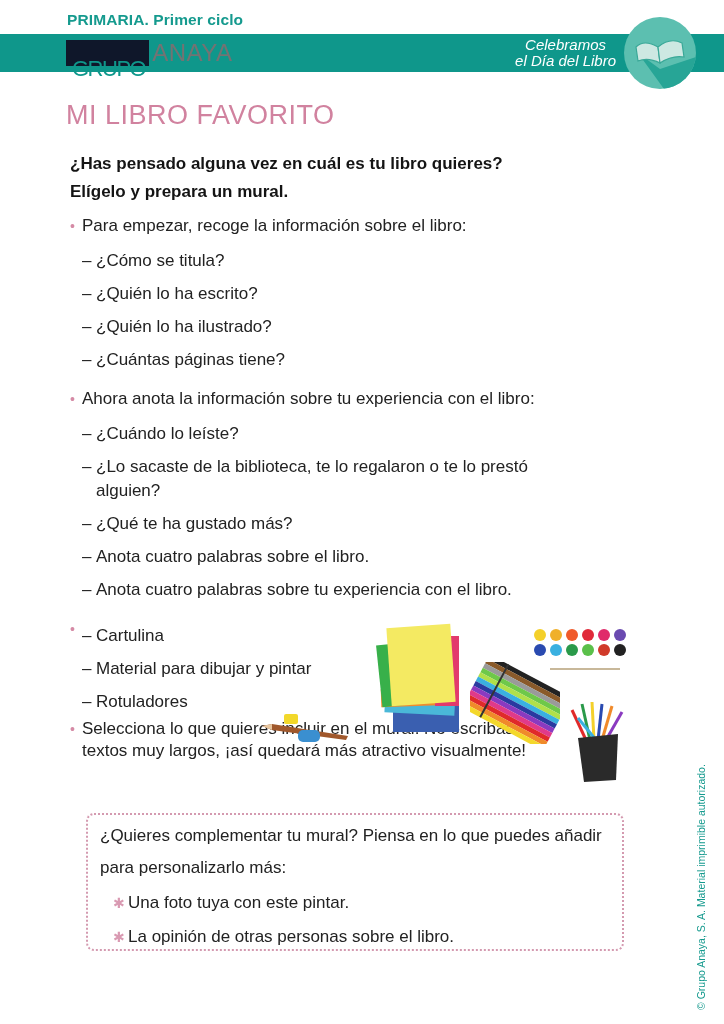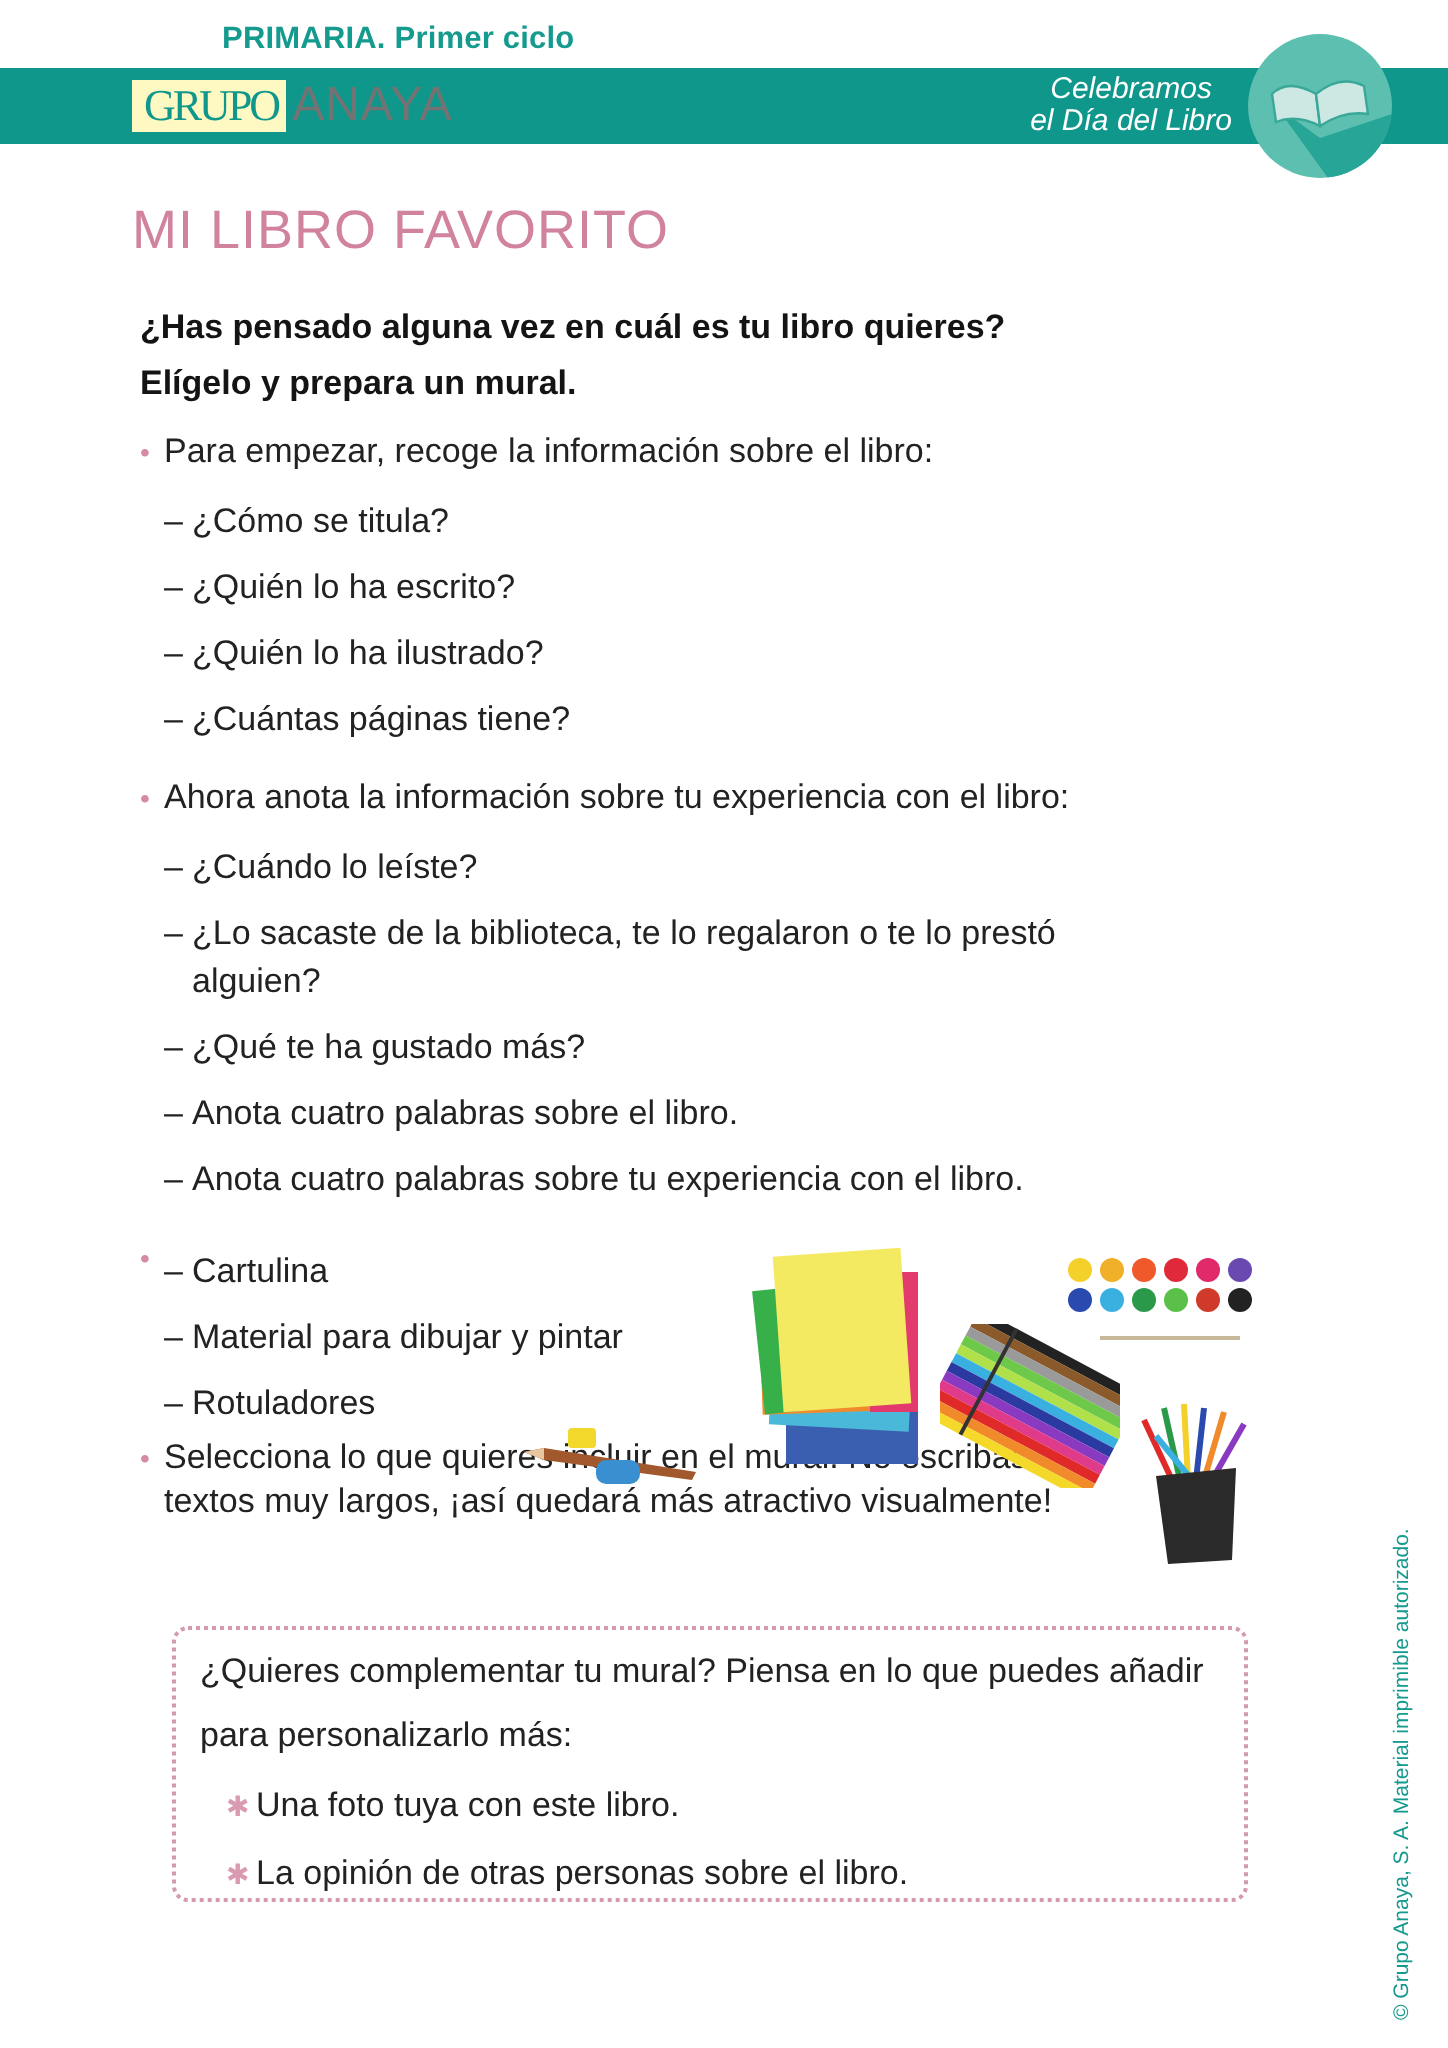--- a/index.html
+++ b/index.html
@@ -1,22 +1,22 @@
 <!DOCTYPE html>
 <html><head>
 <meta charset="utf-8">
 <style>
   * { box-sizing: border-box; margin: 0; padding: 0; }
   html, body { width: 724px; height: 1024px; background: #ffffff; overflow: hidden; }
   body { position: relative; font-family: "Liberation Sans", sans-serif; color: #1a1a1a; }
 
-  .top-label { position: absolute; left: 67px; top: 11px; font-size: 15.5px; font-weight: bold; color: #159a8e; letter-spacing: 0.1px; margin-left: 44px; }
+  .top-label { position: absolute; left: 67px; top: 11px; font-size: 15.5px; font-weight: bold; color: #159a8e; letter-spacing: 0.1px; }
   .banner { position: absolute; left: 0; top: 34px; width: 724px; height: 38px; background: #0f978b; }
   .logo { position: absolute; left: 66px; top: 40px; height: 26px; display: flex; align-items: stretch; }
-  .logo-grupo { background: #fef9c3; color: #0f978b; font-size: 22px; line-height: 26px; padding: 0 4px 0 6px; letter-spacing: -1.5px; font-weight: normal; font-family: Liberation Serif, serif; }
+  .logo-grupo { background: #0f172a; color: #0f978b; font-size: 22px; line-height: 26px; padding: 16px 4px 0 6px; letter-spacing: -1.5px; font-weight: normal; }
   .logo-anaya { color: #737373; font-size: 24px; line-height: 26px; padding-left: 3px; letter-spacing: 0.5px; font-weight: normal; }
   .banner-text { position: absolute; right: 108px; top: 37px; text-align: center; color: #ffffff; font-size: 15px; line-height: 16px; font-style: italic; }
   .book-badge { position: absolute; left: 624px; top: 17px; width: 72px; height: 72px; border-radius: 50%; background: #5cbfb0; overflow: hidden; }
   .book-badge svg { position: absolute; left: 0; top: 0; }
 
   .page-title { position: absolute; left: 66px; top: 100px; font-size: 27px; font-weight: normal; color: #d1829f; letter-spacing: 0.5px; }
   .intro { position: absolute; left: 70px; top: 150px; font-size: 17px; font-weight: bold; line-height: 28px; color: #141414; }
 
   .content { position: absolute; left: 70px; top: 212px; width: 480px; font-size: 17px; color: #222; }
   .bullet { position: relative; padding-left: 12px; line-height: 28px; }
@@ -161,17 +161,17 @@
   <line x1="36" y1="40" x2="46" y2="6" stroke="#f08a2a" stroke-width="3"></line>
   <line x1="40" y1="40" x2="56" y2="12" stroke="#8a3ac0" stroke-width="3"></line>
   <line x1="30" y1="40" x2="12" y2="18" stroke="#3ab0e0" stroke-width="3"></line>
   <polygon points="12,38 52,34 50,80 18,82" fill="#2a2a2a"></polygon>
 </svg>
 
 <div class="frame-box"></div>
 <div class="frame-text">
   <div>¿Quieres complementar tu mural? Piensa en lo que puedes añadir para personalizarlo más:</div>
   <div style="height:2px"></div>
-  <div class="star-item"><span class="star">✱</span><span>Una foto tuya con este libro.</span></div>
+  <div class="star-item"><span class="star">✱</span><span>Una foto tuya con este pintar.</span></div>
   <div class="star-item"><span class="star">✱</span><span>La opinión de otras personas sobre el libro.</span></div>
 </div>
 
 <div class="copyright">© Grupo Anaya, S. A. Material imprimible autorizado.</div>
 
 </body></html>

